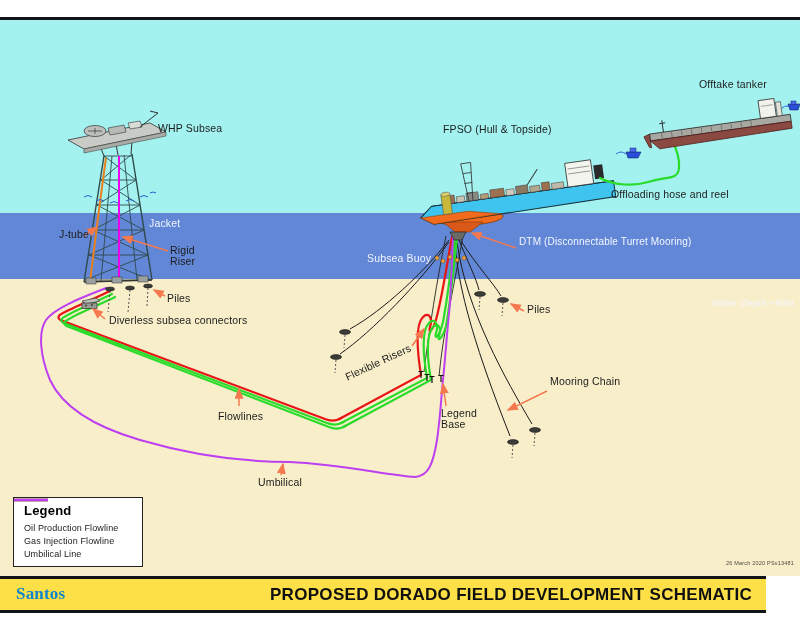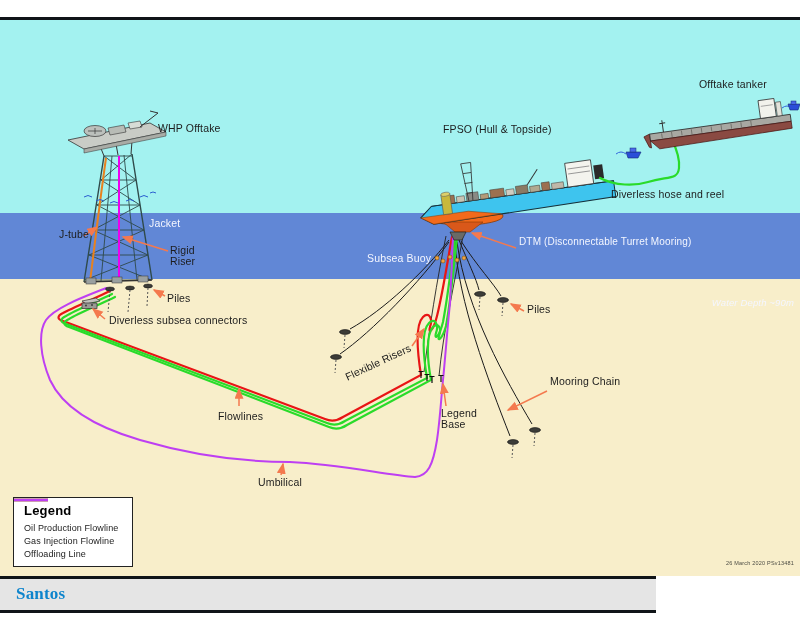--- a/index.html
+++ b/index.html
@@ -9,27 +9,27 @@
   .scene{position:absolute;left:0;top:20px;width:800px;height:556px;}
   .scene svg{position:absolute;left:0;top:0;}
   .lbl{position:absolute;font-size:10.5px;line-height:1.08;color:#1c1c1c;
        letter-spacing:.15px;white-space:nowrap;}
   .lbl.wrap{white-space:normal;}
   .lbl.white{color:#f4f6ff;}
   .lbl.italic{font-style:italic;margin-top:36px;}
   .lbl.rot{transform:rotate(-25deg);transform-origin:left center;}
   .plate-note{position:absolute;right:6px;top:540px;font-size:5.5px;color:#4a4a42;
               letter-spacing:.2px;}
-  .legend{position:absolute;left:13px;top:477px;width:120px;background:#ffffff;
+  .legend{position:absolute;left:13px;top:477px;width:130px;background:#ffffff;
           border:1.5px solid #222;padding:5px 8px 7px 10px;box-sizing:border-box;}
   .legend h3{margin:0 0 5px 0;font-size:13px;letter-spacing:.2px;color:#000;}
   .legend .row{display:flex;align-items:flex-end;gap:8px;margin-top:3px;}
   .legend .row .txt{font-size:9px;color:#222;letter-spacing:.1px;}
-  .footer{position:absolute;left:0;top:576px;width:656px;height:37px;box-sizing:border-box;
-          background:#e5e5e5;border-top:3px solid #101418;border-bottom:3px solid #101418;}
+  .footer{position:absolute;left:0;top:576px;width:766px;height:37px;box-sizing:border-box;
+          background:#fde047;border-top:3px solid #101418;border-bottom:3px solid #101418;}
   .santos{position:absolute;left:16px;top:5px;font-family:"Liberation Serif",serif;
           font-weight:bold;font-size:17px;color:#0d84cc;letter-spacing:.2px;}
   .ftitle{position:absolute;right:14px;top:6px;font-weight:bold;font-size:17px;
           color:#101010;letter-spacing:.3px;}
 </style>
 </head>
 <body>
 
 <div class="page">
   <div class="rule-top"></div>
@@ -239,24 +239,24 @@
         <line x1="239" y1="386" x2="239" y2="369" marker-end="url(#ah)" stroke="#F4794E"></line>
         <line x1="281" y1="455" x2="283" y2="444" marker-end="url(#ah)" stroke="#F4794E"></line>
         <line x1="412" y1="326" x2="424" y2="309" marker-end="url(#ah)" stroke="#F4794E"></line>
         <line x1="446" y1="386" x2="443" y2="364" marker-end="url(#ah)" stroke="#F4794E"></line>
         <line x1="547" y1="371" x2="508" y2="390" marker-end="url(#ah)" stroke="#F4794E"></line>
         <line x1="524" y1="291" x2="511" y2="284" marker-end="url(#ah)" stroke="#F4794E"></line>
         <line x1="516" y1="228" x2="472" y2="213" marker-end="url(#ah)" stroke="#F4794E"></line>
       </g>
     </svg>
 
-    <div class="lbl" style="left:158px;top:103px">WHP Offtake</div>
+    <div class="lbl" style="left:158px;top:103px">WHP Subsea</div>
     <div class="lbl" style="left:443px;top:104px">FPSO (Hull &amp; Topside)</div>
     <div class="lbl" style="left:699px;top:59px">Offtake tanker</div>
-    <div class="lbl" style="left:611px;top:169px">Diverless hose and reel</div>
+    <div class="lbl" style="left:611px;top:169px">Offloading hose and reel</div>
     <div class="lbl white" style="left:149px;top:198px">Jacket</div>
     <div class="lbl" style="left:59px;top:209px">J-tube</div>
     <div class="lbl wrap" style="left:170px;top:225px;width:38px">Rigid Riser</div>
     <div class="lbl" style="left:167px;top:273px">Piles</div>
     <div class="lbl" style="left:109px;top:295px">Diverless subsea connectors</div>
     <div class="lbl" style="left:218px;top:391px">Flowlines</div>
     <div class="lbl" style="left:258px;top:457px">Umbilical</div>
     <div class="lbl rot" style="left:346px;top:352px">Flexible Risers</div>
     <div class="lbl wrap" style="left:441px;top:388px;width:46px">Legend Base</div>
     <div class="lbl" style="left:550px;top:356px">Mooring Chain</div>
@@ -278,21 +278,22 @@
       <div class="row">
         <svg width="34" height="4">
             <line x1="0" y1="2" x2="34" y2="2" stroke-width="2.6" stroke="#E81515"></line>
           </svg>
         <span class="txt">Gas Injection Flowline</span>
       </div>
       <div class="row">
         <svg width="34" height="4">
             <line x1="0" y1="2" x2="34" y2="2" stroke-width="2.6" stroke="#BE3FF2"></line>
           </svg>
-        <span class="txt">Offloading Line</span>
+        <span class="txt">Umbilical Line</span>
       </div>
     </div>
   </div>
 
   <div class="footer">
     <div class="santos">Santos</div>
+    <div class="ftitle">PROPOSED DORADO FIELD DEVELOPMENT SCHEMATIC</div>
   </div>
 </div>
 
 </body></html>

